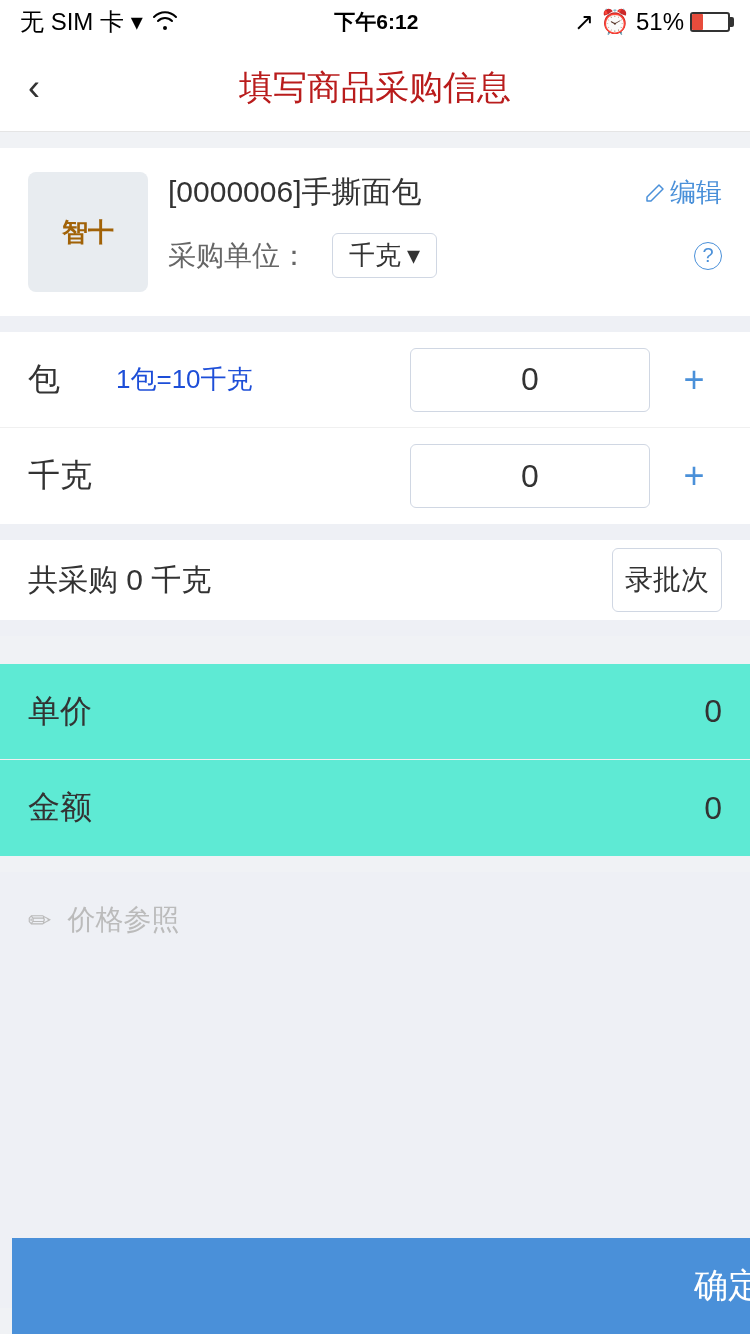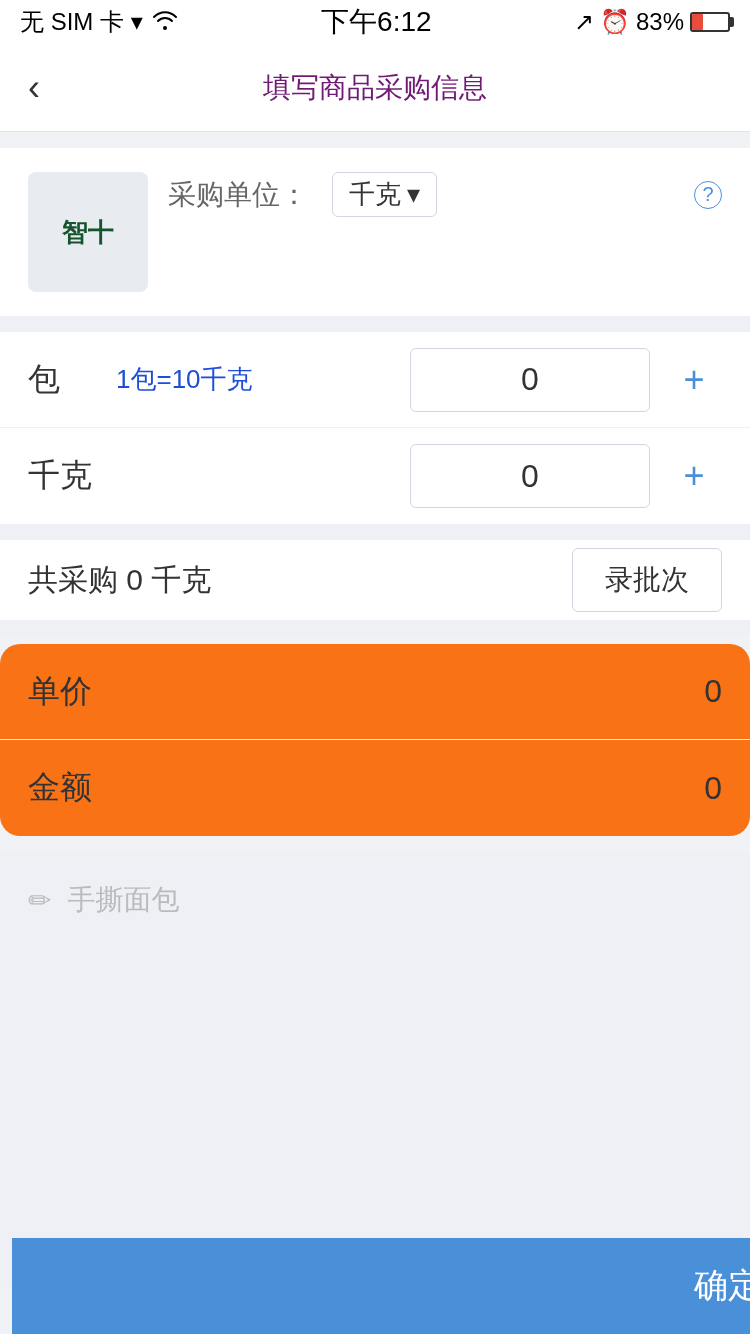--- a/index.html
+++ b/index.html
@@ -24,22 +24,22 @@
       font-size: 24px;
       color: #000;
     }
     .status-left {
       display: flex;
       align-items: center;
       gap: 8px;
       font-size: 24px;
     }
     .status-center {
-      font-size: 28px;
-      font-weight: 400;
+      font-size: 21px;
+      font-weight: 700;
     }
     .status-right {
       display: flex;
       align-items: center;
       gap: 6px;
       font-size: 24px;
     }
     .battery-icon {
       width: 40px;
       height: 20px;
@@ -78,23 +78,23 @@
       border-bottom: 1px solid #e5e5e5;
     }
     .nav-back {
       position: absolute;
       left: 28px;
       font-size: 36px;
       color: #333;
       cursor: pointer;
     }
     .nav-title {
-      font-size: 28px;
+      font-size: 34px;
       font-weight: 500;
-      color: #701a75;
+      color: #b91c1c;
     }
 
     
     .product-card {
       background: #fff;
       padding: 24px 28px;
       display: flex;
       align-items: flex-start;
       gap: 20px;
       margin-top: 16px;
@@ -104,21 +104,21 @@
       height: 120px;
       background: #e8ecf0;
       border-radius: 8px;
       display: flex;
       align-items: center;
       justify-content: center;
       flex-shrink: 0;
     }
     .product-image-text {
       font-size: 26px;
-      color: #14532d;
+      color: #a16207;
       font-weight: bold;
     }
     .product-info {
       flex: 1;
     }
     .product-name-row {
       display: flex;
       justify-content: space-between;
       align-items: center;
       margin-bottom: 20px;
@@ -234,32 +234,31 @@
       padding: 0 28px;
       height: 80px;
     }
     .total-label {
       font-size: 30px;
       color: #333;
     }
     .record-btn {
       border: 1px solid #d0d7e3;
       border-radius: 6px;
-      padding: 12px 32px;
+      padding: 12px 12px;
       font-size: 28px;
       color: #333;
       background: #fff;
       cursor: pointer;
     }
 
     
     .price-section {
-      background: #f97316;
-      margin-top: 8px;
-      border-radius: 20px;
+      background: #5eead4;
+      margin-top: 28px;
     }
     .price-row {
       display: flex;
       align-items: center;
       justify-content: space-between;
       padding: 0 28px;
       height: 96px;
       border-bottom: 1px solid #f0f0f0;
     }
     .price-row:last-child {
@@ -326,37 +325,46 @@
         <path d="M14 16a2 2 0 1 1 0 4 2 2 0 0 1 0-4z" fill="#000"></path>
         <path d="M7 11c1.9-1.9 4.5-3 7-3s5.1 1.1 7 3" stroke="#000" stroke-width="2" fill="none" stroke-linecap="round"></path>
         <path d="M3 7c3-3 7-4.8 11-4.8s8 1.8 11 4.8" stroke="#000" stroke-width="2" fill="none" stroke-linecap="round"></path>
       </svg>
     </span>
   </div>
   <div class="status-center">下午6:12</div>
   <div class="status-right">
     <span>↗</span>
     <span>⏰</span>
-    <span>83%</span>
+    <span>51%</span>
     <span class="battery-icon">
       <span class="battery-fill"></span>
     </span>
   </div>
 </div>
 
 <div class="nav-bar">
   <span class="nav-back">‹</span>
   <span class="nav-title">填写商品采购信息</span>
 </div>
 
 <div class="product-card">
   <div class="product-image">
     <span class="product-image-text">智十</span>
   </div>
   <div class="product-info">
+    <div class="product-name-row">
+      <span class="product-name">[0000006]手撕面包</span>
+      <span class="edit-btn">
+        <svg width="22" height="22" viewBox="0 0 22 22" fill="none">
+          <path d="M15 3l4 4L7 19H3v-4L15 3z" stroke="#4a90d9" stroke-width="1.5" fill="none" stroke-linejoin="round"></path>
+        </svg>
+        <span>编辑</span>
+      </span>
+    </div>
     <div class="product-unit-row">
       <span class="unit-label">采购单位：</span>
       <div class="unit-select">
         <span>千克</span>
         <span>▾</span>
       </div>
       <div class="price-ref">
         <span style="width:28px;height:28px;border:1.5px solid #4a90d9;border-radius:50%;display:inline-flex;align-items:center;justify-content:center;font-size:20px;">?</span>
       </div>
     </div>
@@ -400,20 +408,20 @@
     <span class="price-value">0</span>
   </div>
   <div class="price-row">
     <span class="price-label">金额</span>
     <span class="price-value">0</span>
   </div>
 </div>
 
 <div class="note-section">
   <span style="font-size:28px;color:#bbb;">✏</span>
-  <span class="note-placeholder">手撕面包</span>
+  <span class="note-placeholder">价格参照</span>
 </div>
 
 <div class="content-area" style="height:340px;"></div>
 
 <div class="confirm-btn-wrapper">
   <span class="confirm-btn-text">确定</span>
 </div>
 
 </body></html>

